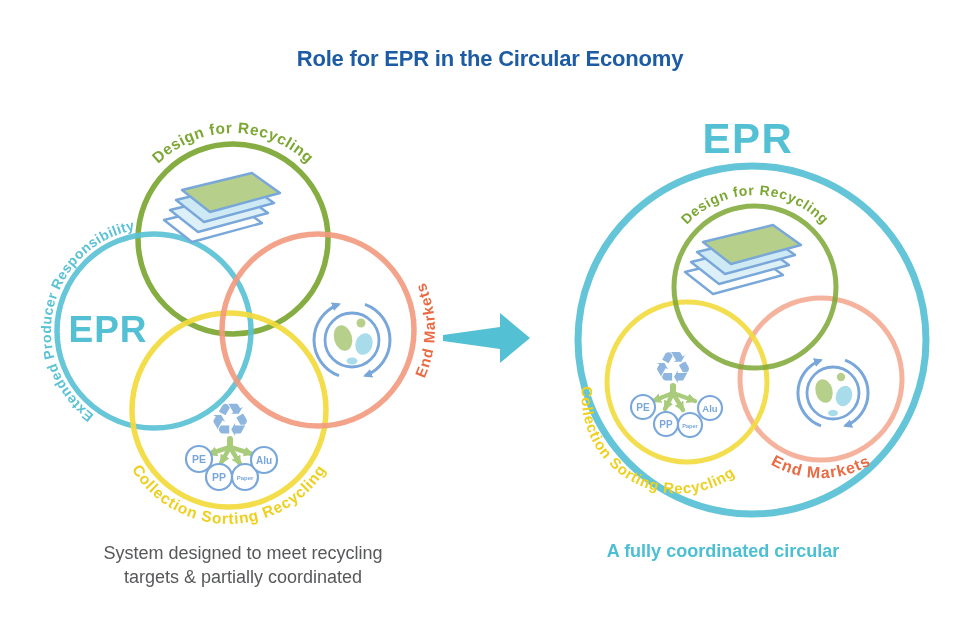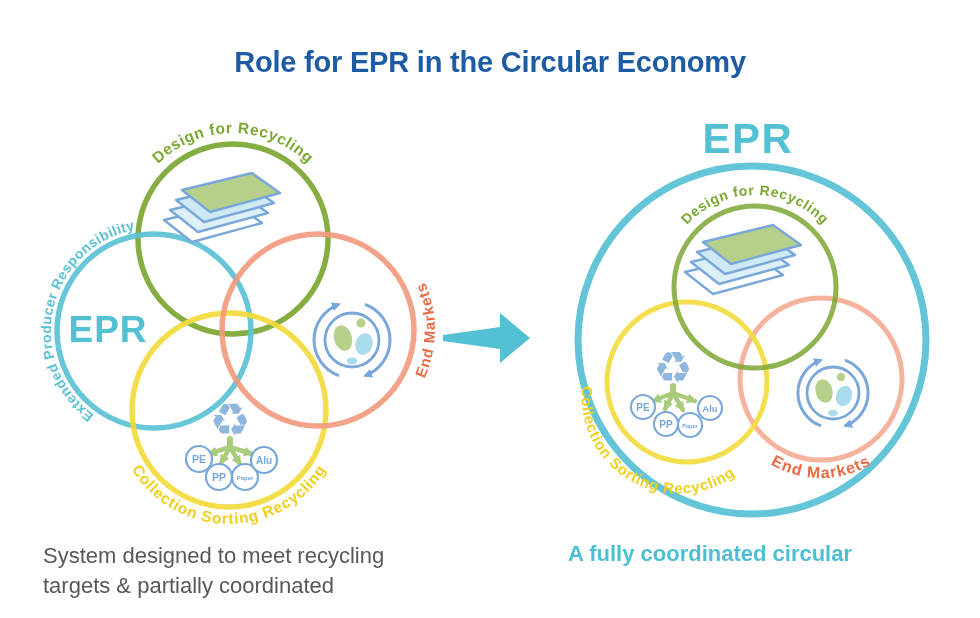--- a/index.html
+++ b/index.html
@@ -2,28 +2,28 @@
 <html><head>
 <meta charset="utf-8">
 <style>
   html,body{margin:0;padding:0;}
   body{
     width:980px;height:618px;position:relative;background:#ffffff;
     font-family:"Liberation Sans", sans-serif;overflow:hidden;
   }
   .title{
     position:absolute;top:46px;left:0;width:980px;text-align:center;
-    font-size:29px;font-weight:700;letter-spacing:-0.2px;color:#1d5ca5;
+    font-size:22px;font-weight:700;letter-spacing:-0.2px;color:#1d5ca5;
   }
   .diagram{position:absolute;}
   .caption{
-    position:absolute;font-size:22px;line-height:1.35;
+    position:absolute;text-align:center;font-size:18px;line-height:1.35;
   }
   .caption.left-cap{top:541px;left:43px;width:400px;color:#57585a;font-weight:400;}
-  .caption.right-cap{top:539px;left:568px;width:390px;color:#4bbfd3;font-weight:700;}
+  .caption.right-cap{top:539px;left:528px;width:390px;color:#4bbfd3;font-weight:700;}
   svg text{font-family:"Liberation Sans", sans-serif;}
   .curved{font-weight:700;}
   .epr-big{font-weight:700;fill:#53c0d4;}
 </style>
 </head>
 <body>
 
 <div class="title">Role for EPR in the Circular Economy</div>
 
 <svg class="diagram" style="left:0;top:95px" width="470" height="445" viewBox="0 0 470 445">

